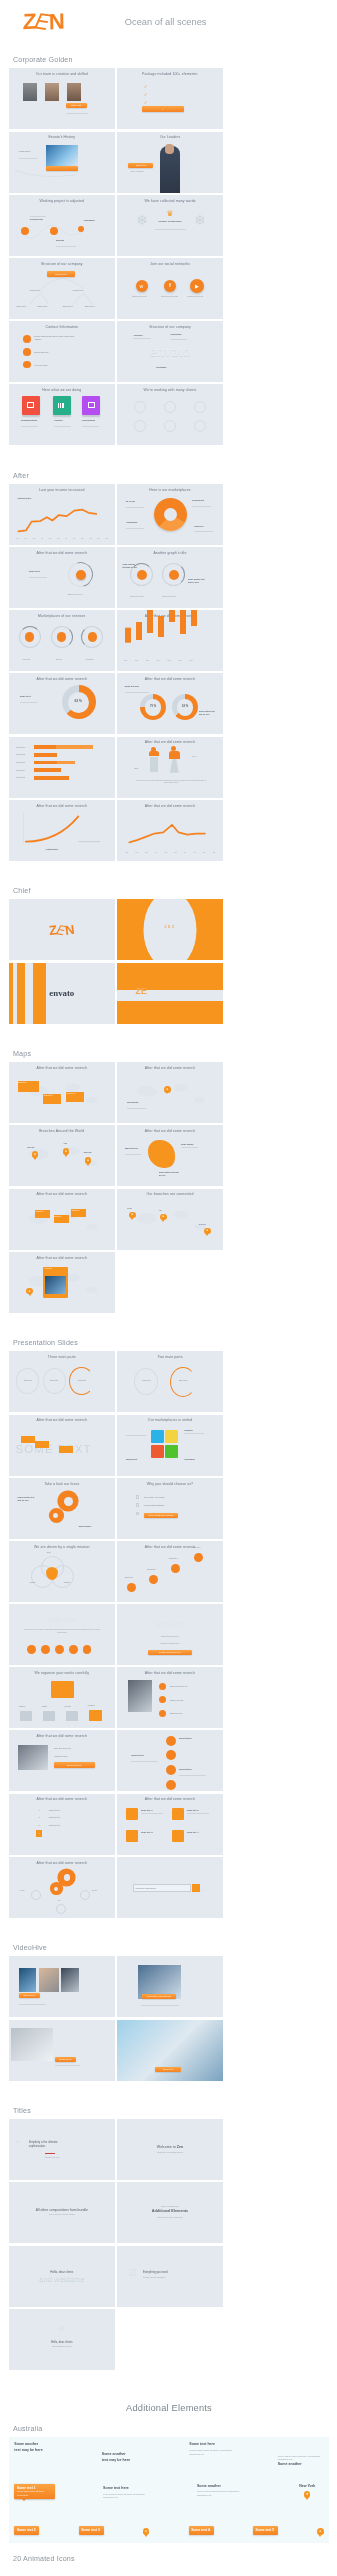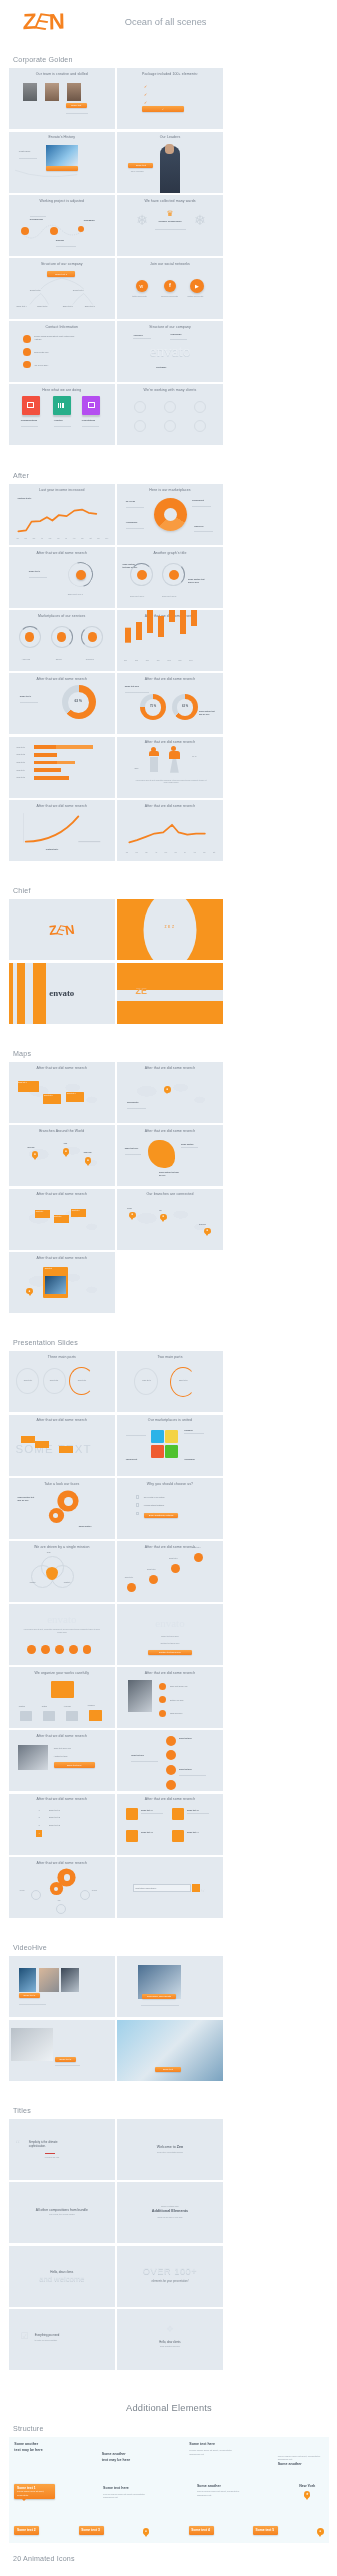--- a/index.html
+++ b/index.html
@@ -848,39 +848,35 @@
     <div class="slide">
       <div style="position:absolute;left:0;right:0;top:23px;text-align:center;font-size:1.8px;color:#9aa3ad;">Bundle contains many</div>
       <div style="position:absolute;left:0;right:0;top:27px;text-align:center;font-size:3.8px;color:#59626d;font-weight:700;">Additional Elements</div>
       <div style="position:absolute;left:0;right:0;top:34px;text-align:center;font-size:1.8px;color:#9aa3ad;">which can be used in your work</div>
     </div>
     <div class="slide">
       <div style="position:absolute;left:0;right:0;top:24px;text-align:center;font-size:3px;color:#59626d;">Hello, dear cliens</div>
       <div style="position:absolute;left:0;right:0;top:28.5px;text-align:center;font-size:7.7px;color:#dee5ec;font-family:Liberation Sans, sans-serif;text-shadow:0 0.5px 0.5px #c2cbd4;">and welcome</div>
     </div>
     <div class="slide">
-      <div style="position:absolute;left:0;right:0;top:20px;text-align:center;font-size:9.3px;color:#dee5ec;letter-spacing:0.5px;text-shadow:0 0.5px 0.5px #c2cbd4;">OVER 100+</div>
-      <div style="position:absolute;left:0;right:0;top:34px;text-align:center;font-size:2.7px;color:#7c858f;">elements for your presentation!</div>
-    </div>
-    <div class="slide">
       <div style="position:absolute;left:12px;top:22px;font-size:8.8px;color:#d6dde4;">☑</div>
       <div style="position:absolute;left:26px;top:25px;font-size:2.7px;color:#59626d;">Everything you need</div>
       <div style="position:absolute;left:26px;top:31px;font-size:1.6px;color:#9aa3ad;">to create your own presentation</div>
     </div>
     <div class="slide">
       <div style="position:absolute;left:0;right:0;top:15.3px;text-align:center;font-size:8.8px;color:#dde4eb;font-family:'Liberation Serif',serif;">❖</div>
       <div style="position:absolute;left:0;right:0;top:32px;text-align:center;font-size:2.7px;color:#59626d;">Hello, dear clients</div>
       <div style="position:absolute;left:0;right:0;top:37px;text-align:center;font-size:1.6px;color:#9aa3ad;">Some descriptive goes here</div>
     </div>
   </div>
 
   <div class="spacer"></div>
 
   <div class="section-title center">Additional Elements</div>
-  <div class="section-title">Structure</div>
+  <div class="section-title">Australia</div>
 
   <div class="panel">
 
     <div style="display:flex;justify-content:space-between;align-items:flex-start;height:34px;">
       <div class="co-text" style="width:45px;">
         <div class="t-h">Some another</div>
         <div class="t-h">text may be here</div>
       </div>
       <div class="co-text" style="width:45px;margin-top:10px;">
         <div class="t-h">Some another</div>

